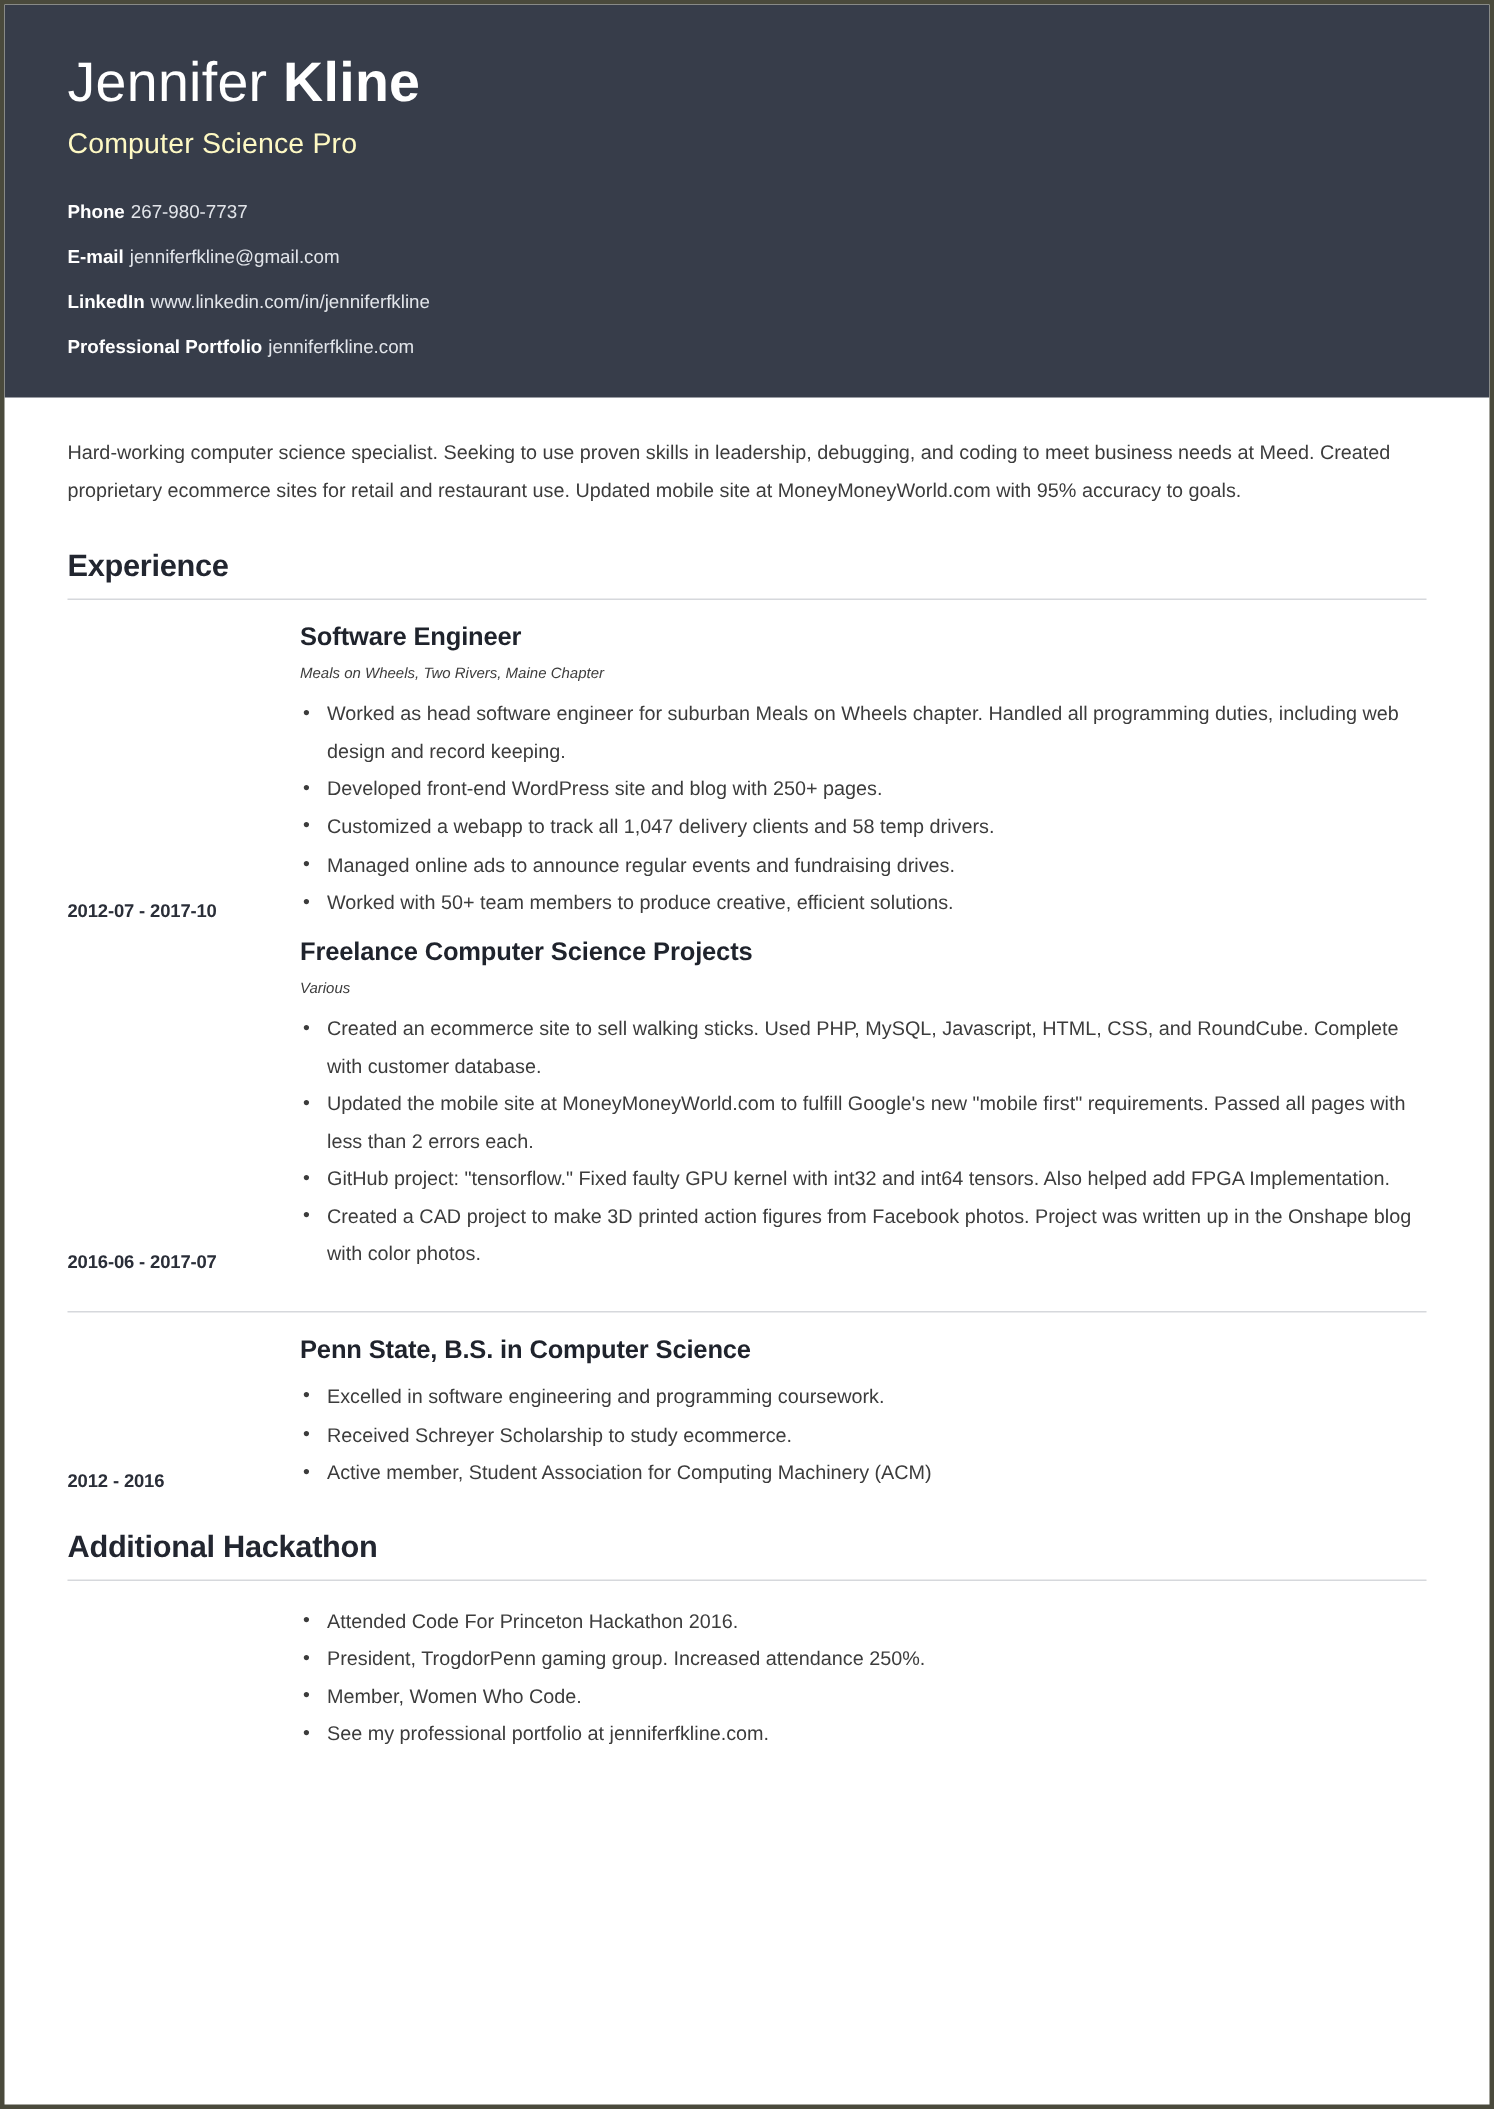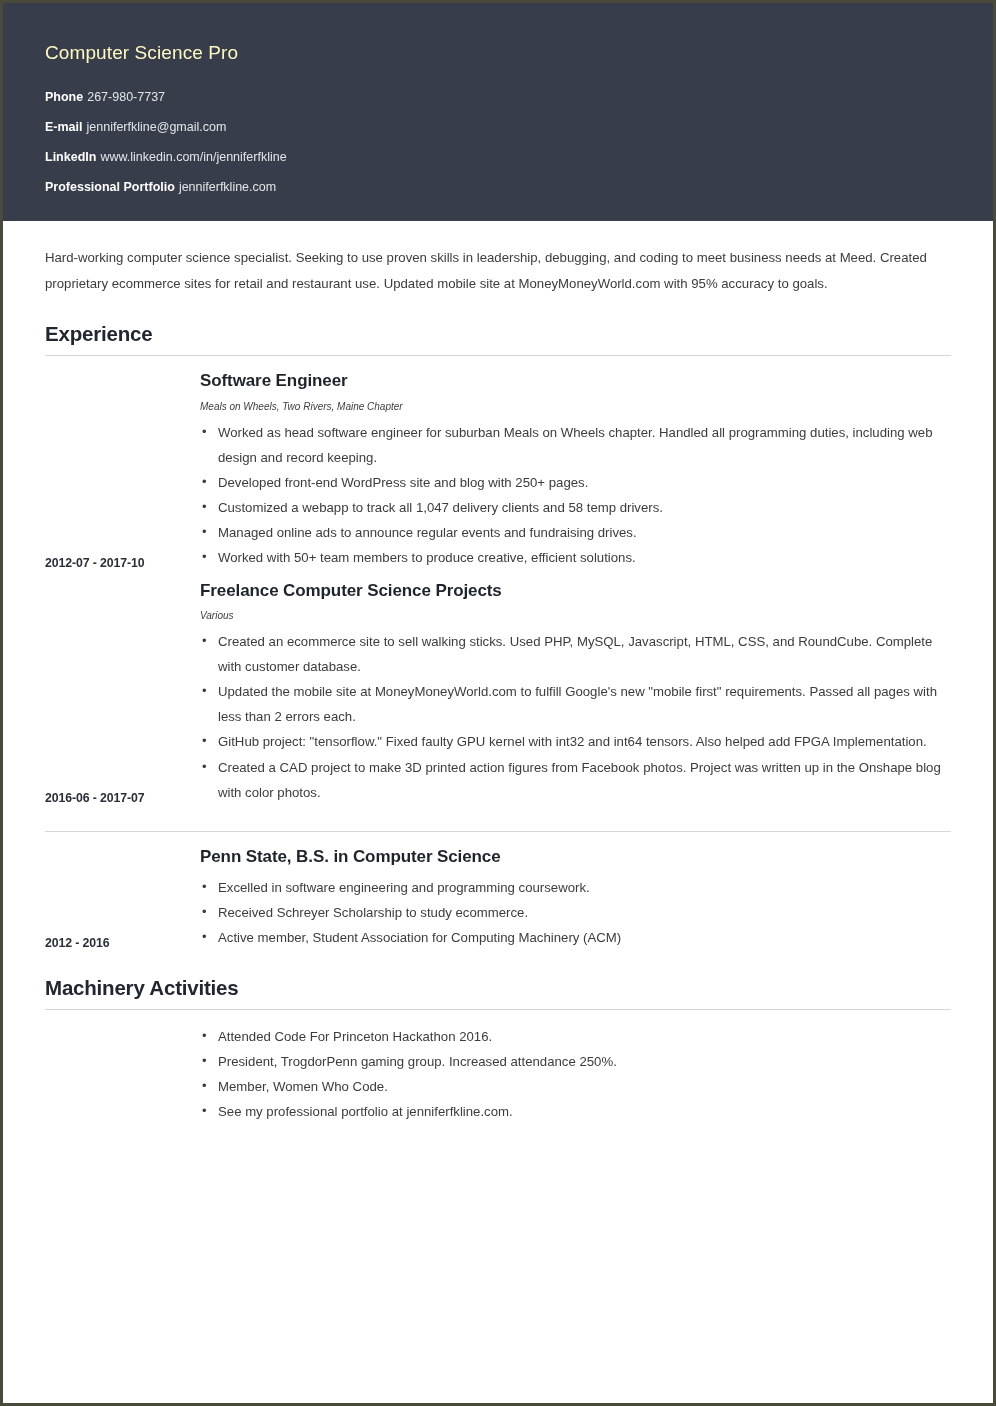--- a/index.html
+++ b/index.html
@@ -155,20 +155,24 @@
   }
 
   .entry.no-date .entry-date { visibility: hidden; }
 </style>
 </head>
 <body>
 
 <div class="page">
 
   <div class="resume-header">
+    <div class="name-line">
+      <span>Jennifer</span>
+      <span class="last">Kline</span>
+    </div>
     <div class="job-title">Computer Science Pro</div>
 
     <div class="contact-list">
       <div class="contact-row">
         <span class="contact-label">Phone</span><span class="contact-value">267-980-7737</span>
       </div>
       <div class="contact-row">
         <span class="contact-label">E-mail</span><span class="contact-value">jenniferfkline@gmail.com</span>
       </div>
       <div class="contact-row">
@@ -228,21 +232,21 @@
           <ul class="bullets">
             <li>Excelled in software engineering and programming coursework.</li>
             <li>Received Schreyer Scholarship to study ecommerce.</li>
             <li>Active member, Student Association for Computing Machinery (ACM)</li>
           </ul>
         </div>
       </div>
     </div>
 
     <div class="section">
-      <h2 class="section-title">Machinery Activities</h2>
+      <h2 class="section-title">Additional Hackathon</h2>
       <div class="section-rule"></div>
 
       <div class="entry no-date">
         <div class="entry-date"></div>
         <div class="entry-main">
           <ul class="bullets" style="margin-top:0;">
             <li>Attended Code For Princeton Hackathon 2016.</li>
             <li>President, TrogdorPenn gaming group. Increased attendance 250%.</li>
             <li>Member, Women Who Code.</li>
             <li>See my professional portfolio at jenniferfkline.com.</li>

